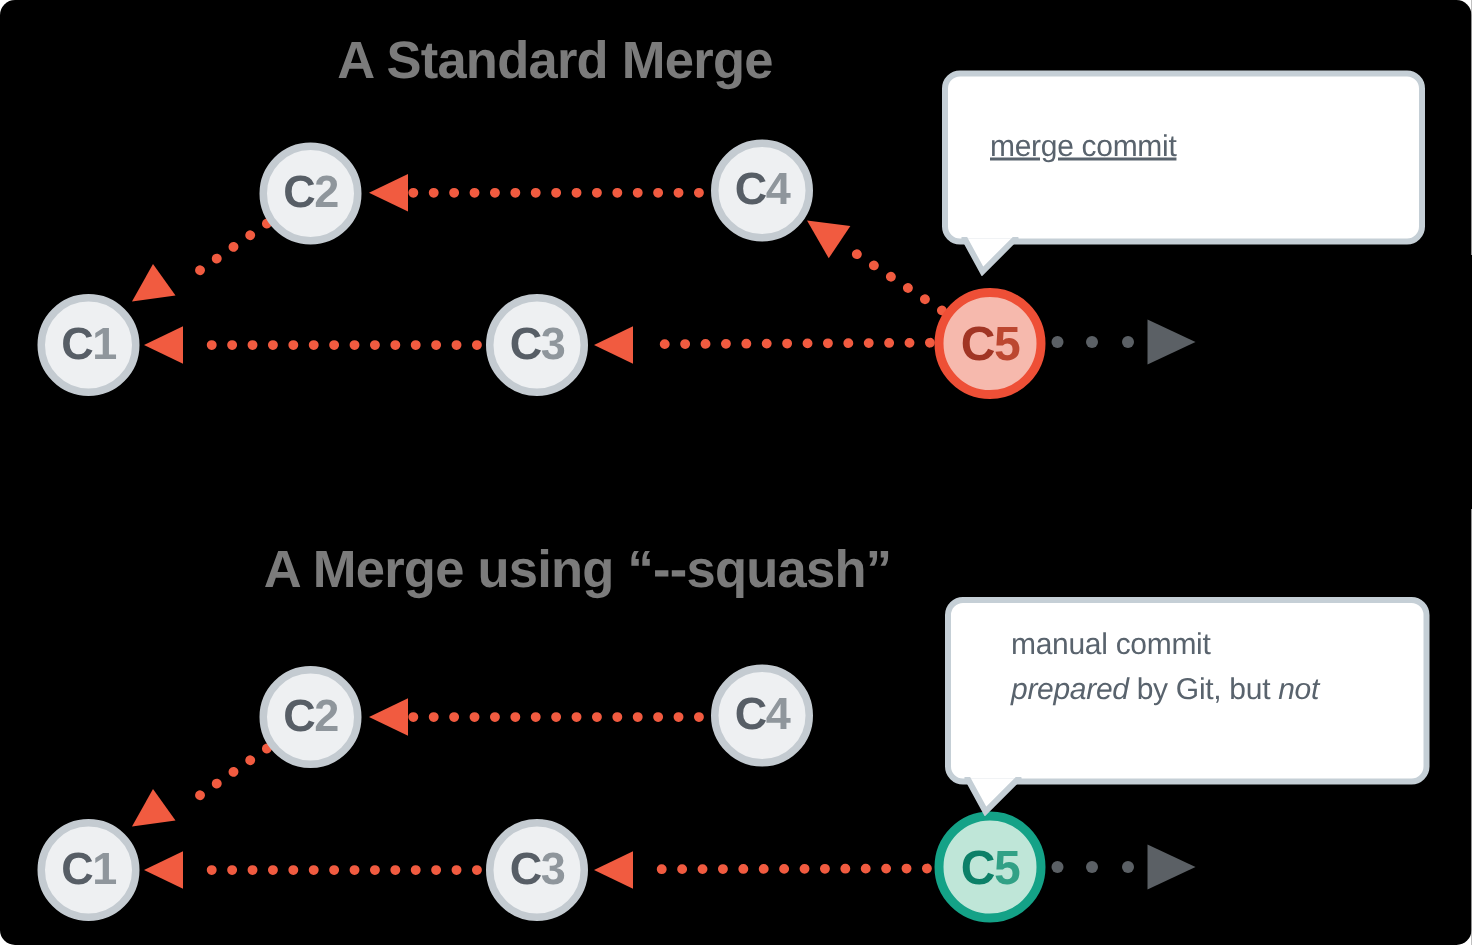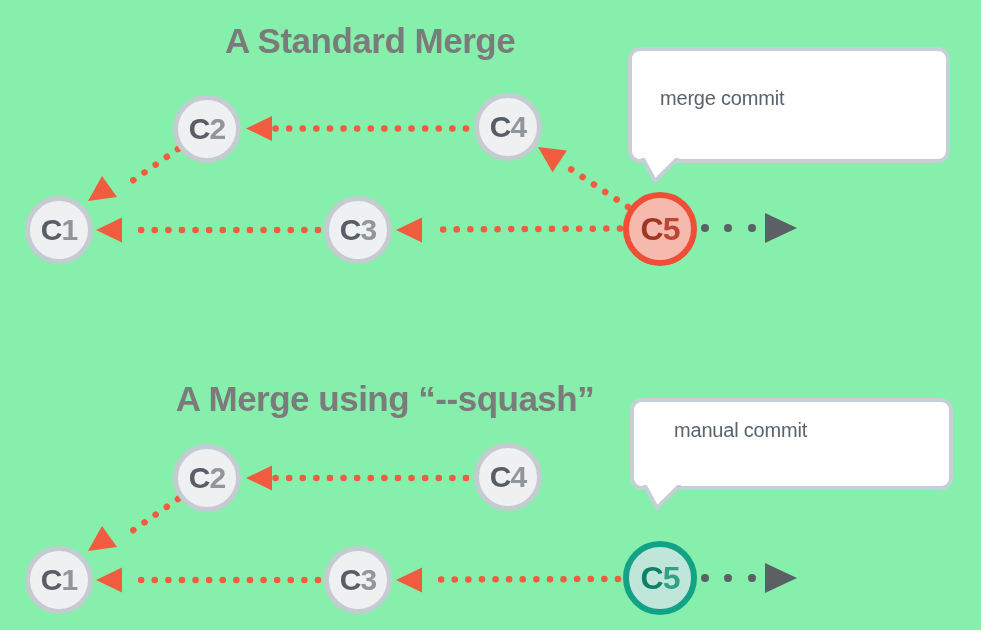--- a/index.html
+++ b/index.html
@@ -1,21 +1,22 @@
 <!DOCTYPE html>
 <html style="--accent_red: #f15b40; --node_gray_border: #c4cbd1; --node_gray_fill: #eef0f2; --node_text_dark: #575e66; --node_text_light: #8f969c; --red_node_border: #ee4f36; --red_node_fill: #f6b9ad; --red_node_text: #a13524; --green_node_border: #14a287; --green_node_fill: #bfe6d8; --green_node_text: #0c8068; --future_arrow_gray: #5b6065; --bubble_border: #c5cfd6; --bubble_text: #59636d; --title_gray: #7b7b7b;"><head>
 <meta charset="utf-8">
 <style>
   html,body { margin:0; padding:0; background:#ffffff; }
   .canvas {
     position:relative;
     width:981px; height:630px;
-    background:#86efac;
+    background:#000000;
     overflow:hidden;
     font-family:"Liberation Sans", "DejaVu Sans", sans-serif;
+    border-radius:10px;
   }
   svg.arrows { position:absolute; left:0; top:0; }
 
   .rdots  { stroke:var(--accent_red,#f15b40); stroke-width:6.5; stroke-linecap:round; stroke-dasharray:0.1 13.5; fill:none; }
   .rhead  { fill:var(--accent_red,#f15b40); }
   .gdot   { fill:var(--future_arrow_gray,#5b6065); }
   .ghead  { fill:var(--future_arrow_gray,#5b6065); }
 
   .title {
     position:absolute;
@@ -114,21 +115,21 @@
     </g>
     <g>
       <circle class="gdot" cx="705" cy="578" r="4"></circle>
       <circle class="gdot" cx="728" cy="578" r="4"></circle>
       <circle class="gdot" cx="752" cy="578" r="4"></circle>
       <polygon class="ghead" points="797,578 765,563 765,593"></polygon>
     </g>
   </svg>
 
   <div class="title" style="left:370px; top:22px;">A Standard Merge</div>
-  <div class="title" style="left:385px; top:380px;">A Merge using “--squash”</div>
+  <div class="title" style="left:385px; top:361px;">A Merge using “--squash”</div>
 
   <div class="node gray" style="left:59px; top:230px;">
     <span class="l">C</span>
       <span class="d">1</span>
   </div>
   <div class="node gray" style="left:207px; top:129px;">
     <span class="l">C</span>
       <span class="d">2</span>
   </div>
   <div class="node gray" style="left:358px; top:230px;">
@@ -158,29 +159,30 @@
   </div>
   <div class="node gray" style="left:508px; top:477px;">
     <span class="l">C</span>
       <span class="d">4</span>
   </div>
   <div class="node green" style="left:660px; top:578px;">
     <span class="l">C</span>
       <span class="d">5</span>
   </div>
 
-  <div class="bubble top" style="left:628px; top:47px; width:322px; height:116px;">
+  <div class="bubble top" style="left:628px; top:47px; width:322px; height:116px;text-decoration:underline;">
     <div class="bl"><span>merge commit</span></div>
     <svg class="tail" width="40" height="26" viewBox="0 0 40 26">
       <path d="M3,1 L15,23 L37,1" fill="#ffffff"></path>
       <path d="M3,1 L15,23 L37,1" fill="none" stroke="#c5cfd6" stroke-width="4" stroke-linecap="round"></path>
     </svg>
   </div>
 
-  <div class="bubble bottom" style="left:630px; top:398px; width:323px; height:92px;padding-left:40px;">
+  <div class="bubble bottom" style="left:630px; top:398px; width:323px; height:125px;padding-left:40px;">
     <div class="bl"><span>manual commit</span></div>
+    <div class="bl"><i>prepared</i><span> by Git, but </span><i>not</i></div>
     <svg class="tail" width="40" height="26" viewBox="0 0 40 26">
       <path d="M3,1 L15,23 L37,1" fill="#ffffff"></path>
       <path d="M3,1 L15,23 L37,1" fill="none" stroke="#c5cfd6" stroke-width="4" stroke-linecap="round"></path>
     </svg>
   </div>
 
 </div>
 
 </body></html>

